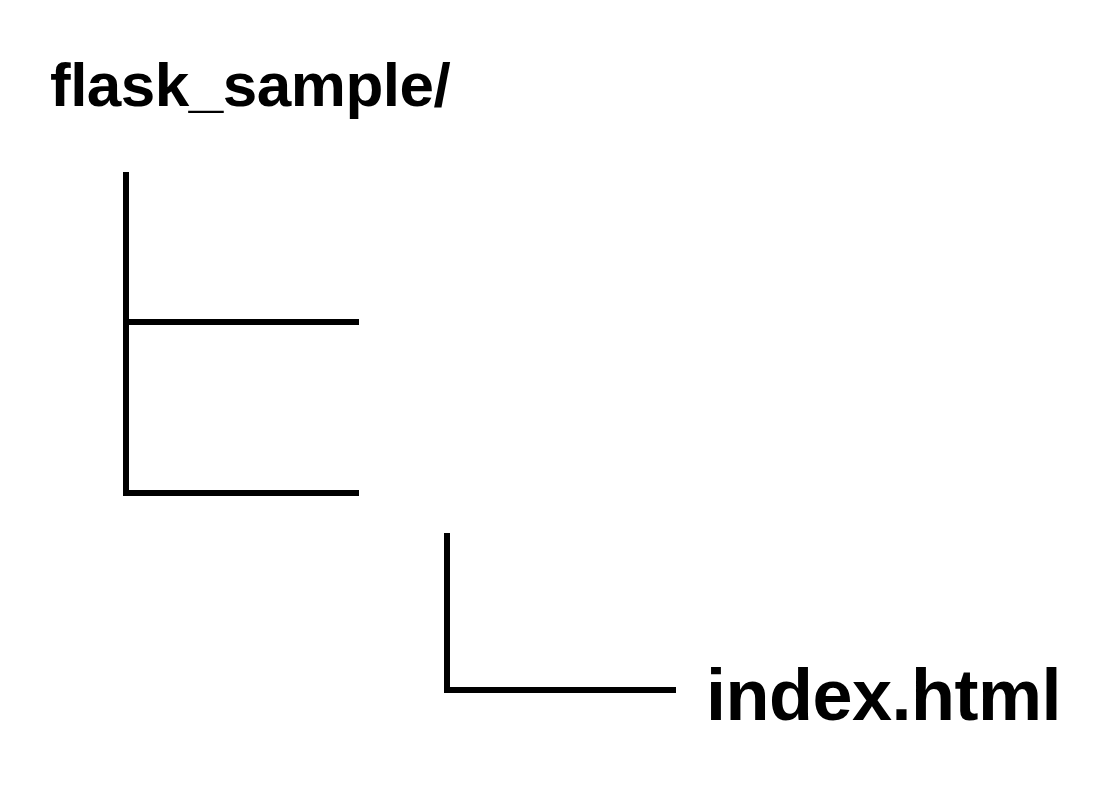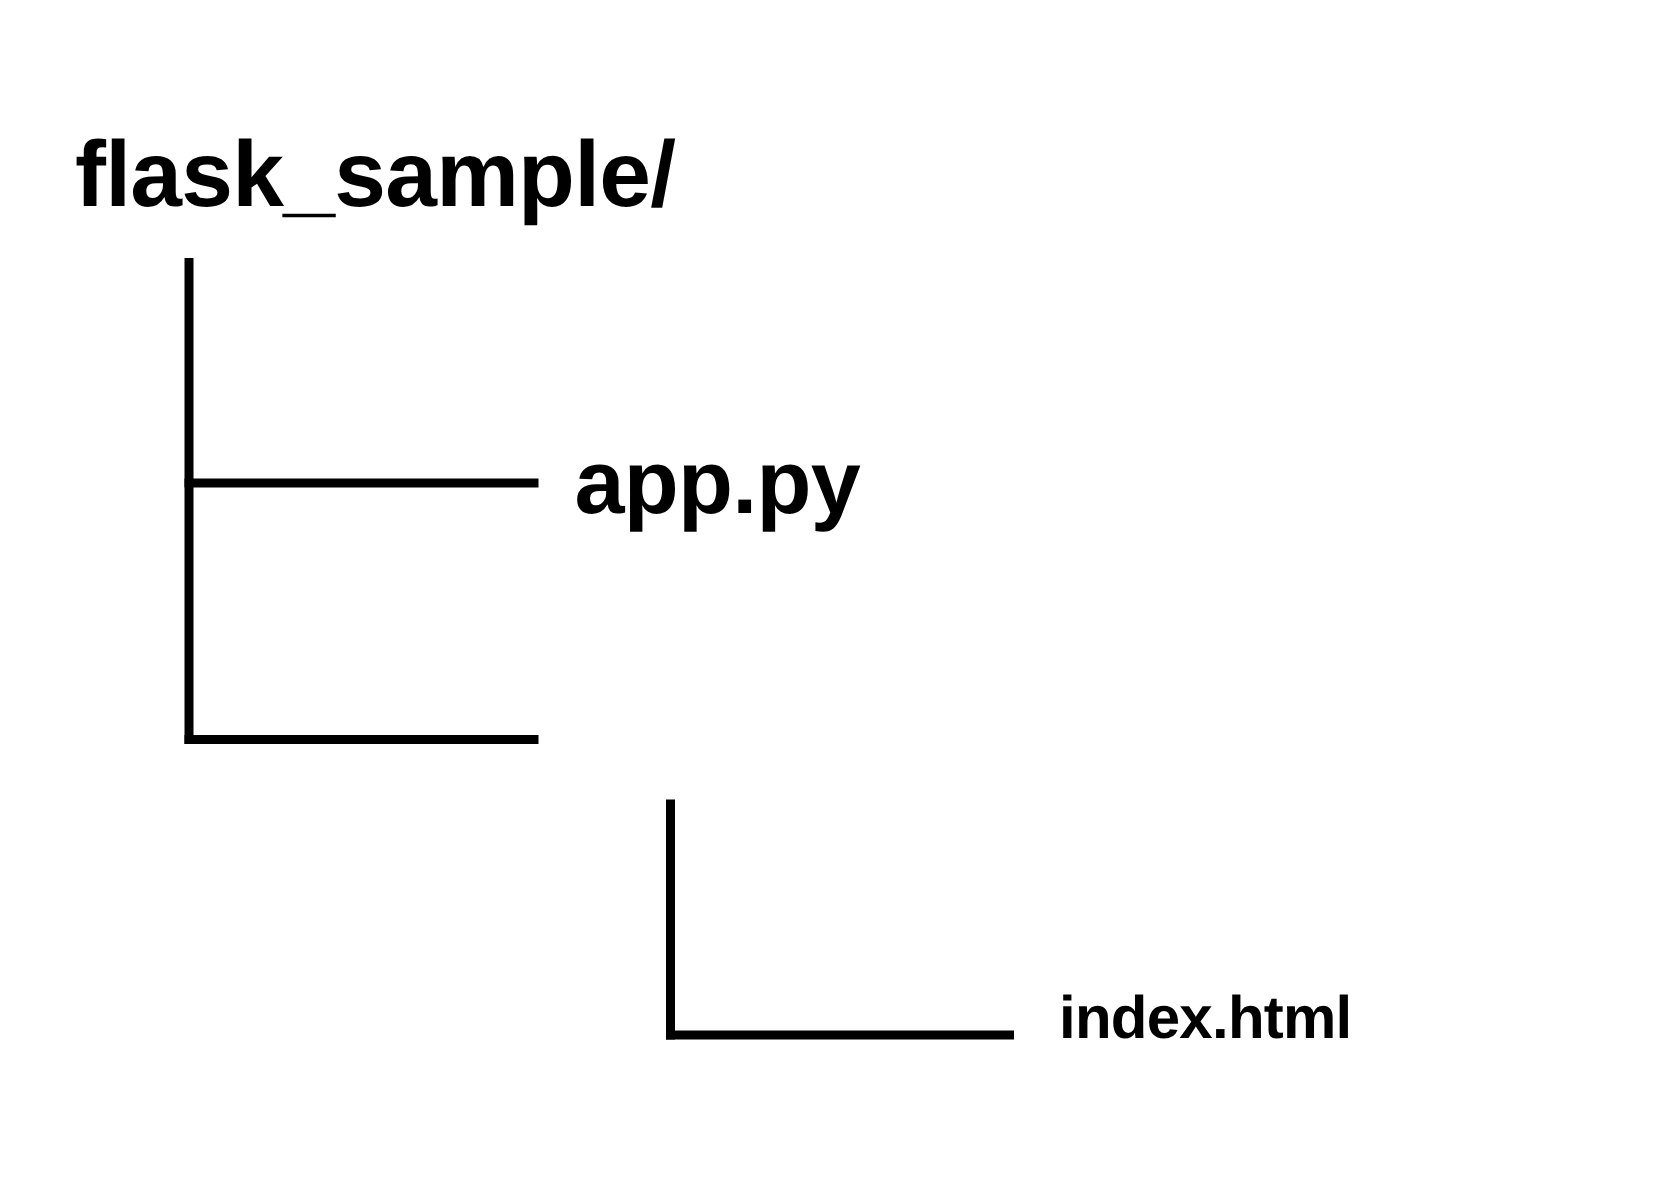--- a/index.html
+++ b/index.html
@@ -20,38 +20,38 @@
     position: absolute;
     color: #000000;
     font-weight: bold;
     white-space: pre;
     line-height: 1;
     letter-spacing: -0.5px;
   }
   
   .label-root {
     left: 50px;
-    top: 86px;
+    top: 54px;
     font-size: 62px;
   }
   
   .label-app {
     left: 383px;
     top: 292px;
     font-size: 60px;
   }
   .label-templates {
     left: 383px;
     top: 462px;
     font-size: 60px;
   }
   .label-index {
     left: 706px;
     top: 659px;
-    font-size: 40px;
+    font-size: 72px;
   }
 
   
   .vline {
     position: absolute;
     width: 6px;
     background: #000000;
   }
   .hline {
     position: absolute;
@@ -96,21 +96,20 @@
 <div id="canvas">
 
   <div class="node-label label-root">flask_sample/</div>
 
   <div class="vline trunk-l1"></div>
 
   <div class="hline branch-app"></div>
 
   <div class="hline branch-templates"></div>
 
-  <div class="node-label label-app">app.py</div>
 
 
   <div class="vline trunk-l2"></div>
 
   <div class="hline branch-index"></div>
 
   <div class="node-label label-index">index.html</div>
 
 </div>
 

